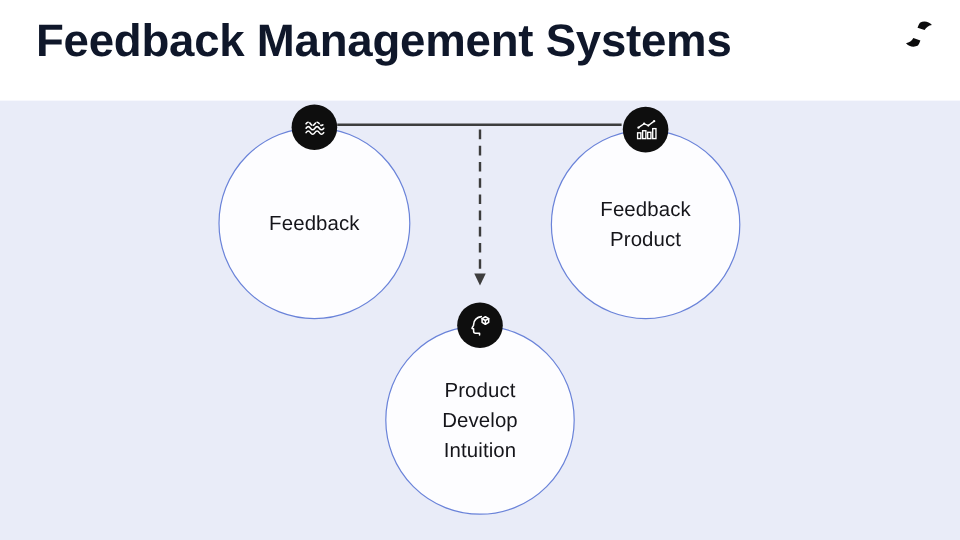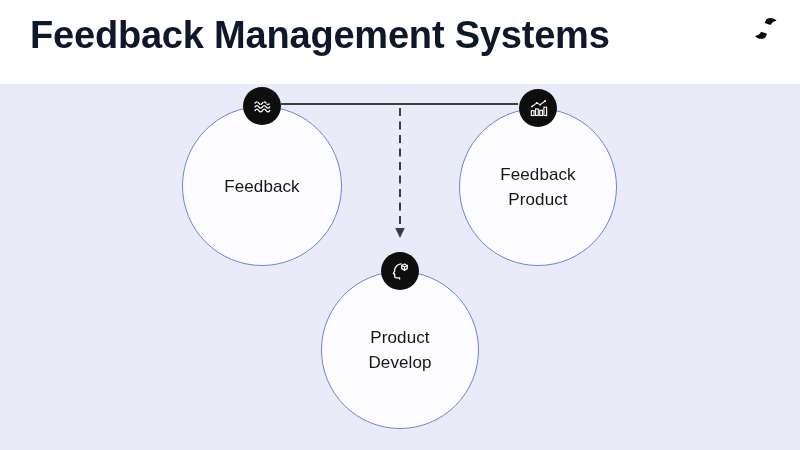--- a/index.html
+++ b/index.html
@@ -156,16 +156,17 @@
         <g fill="none" stroke="#ffffff" stroke-width="1.4" stroke-linecap="round" stroke-linejoin="round">
           <path d="M13.2 4.2 c-3.9 0.3 -7 3.4 -7 7.2 c0 0.2 0 0.5 -0.1 0.7 l-1.3 2.4 c-0.2 0.3 0 0.7 0.4 0.7 h1 v2.4 c0 1 0.8 1.8 1.8 1.8 h3.6 v1.4"></path>
           <path d="M16.9 4.3 l3 1.7 v3.4 l-3 1.7 -3 -1.7 V6 z"></path>
           <path d="M13.9 6 l3 1.7 3 -1.7 M16.9 7.7 v3.4"></path>
         </g>
       </svg>
     </span>
     <div class="label">
       <div>Product</div>
       <div>Develop</div>
+      <div>Intuition</div>
     </div>
   </div>
 
 </div>
 
 </body></html>

